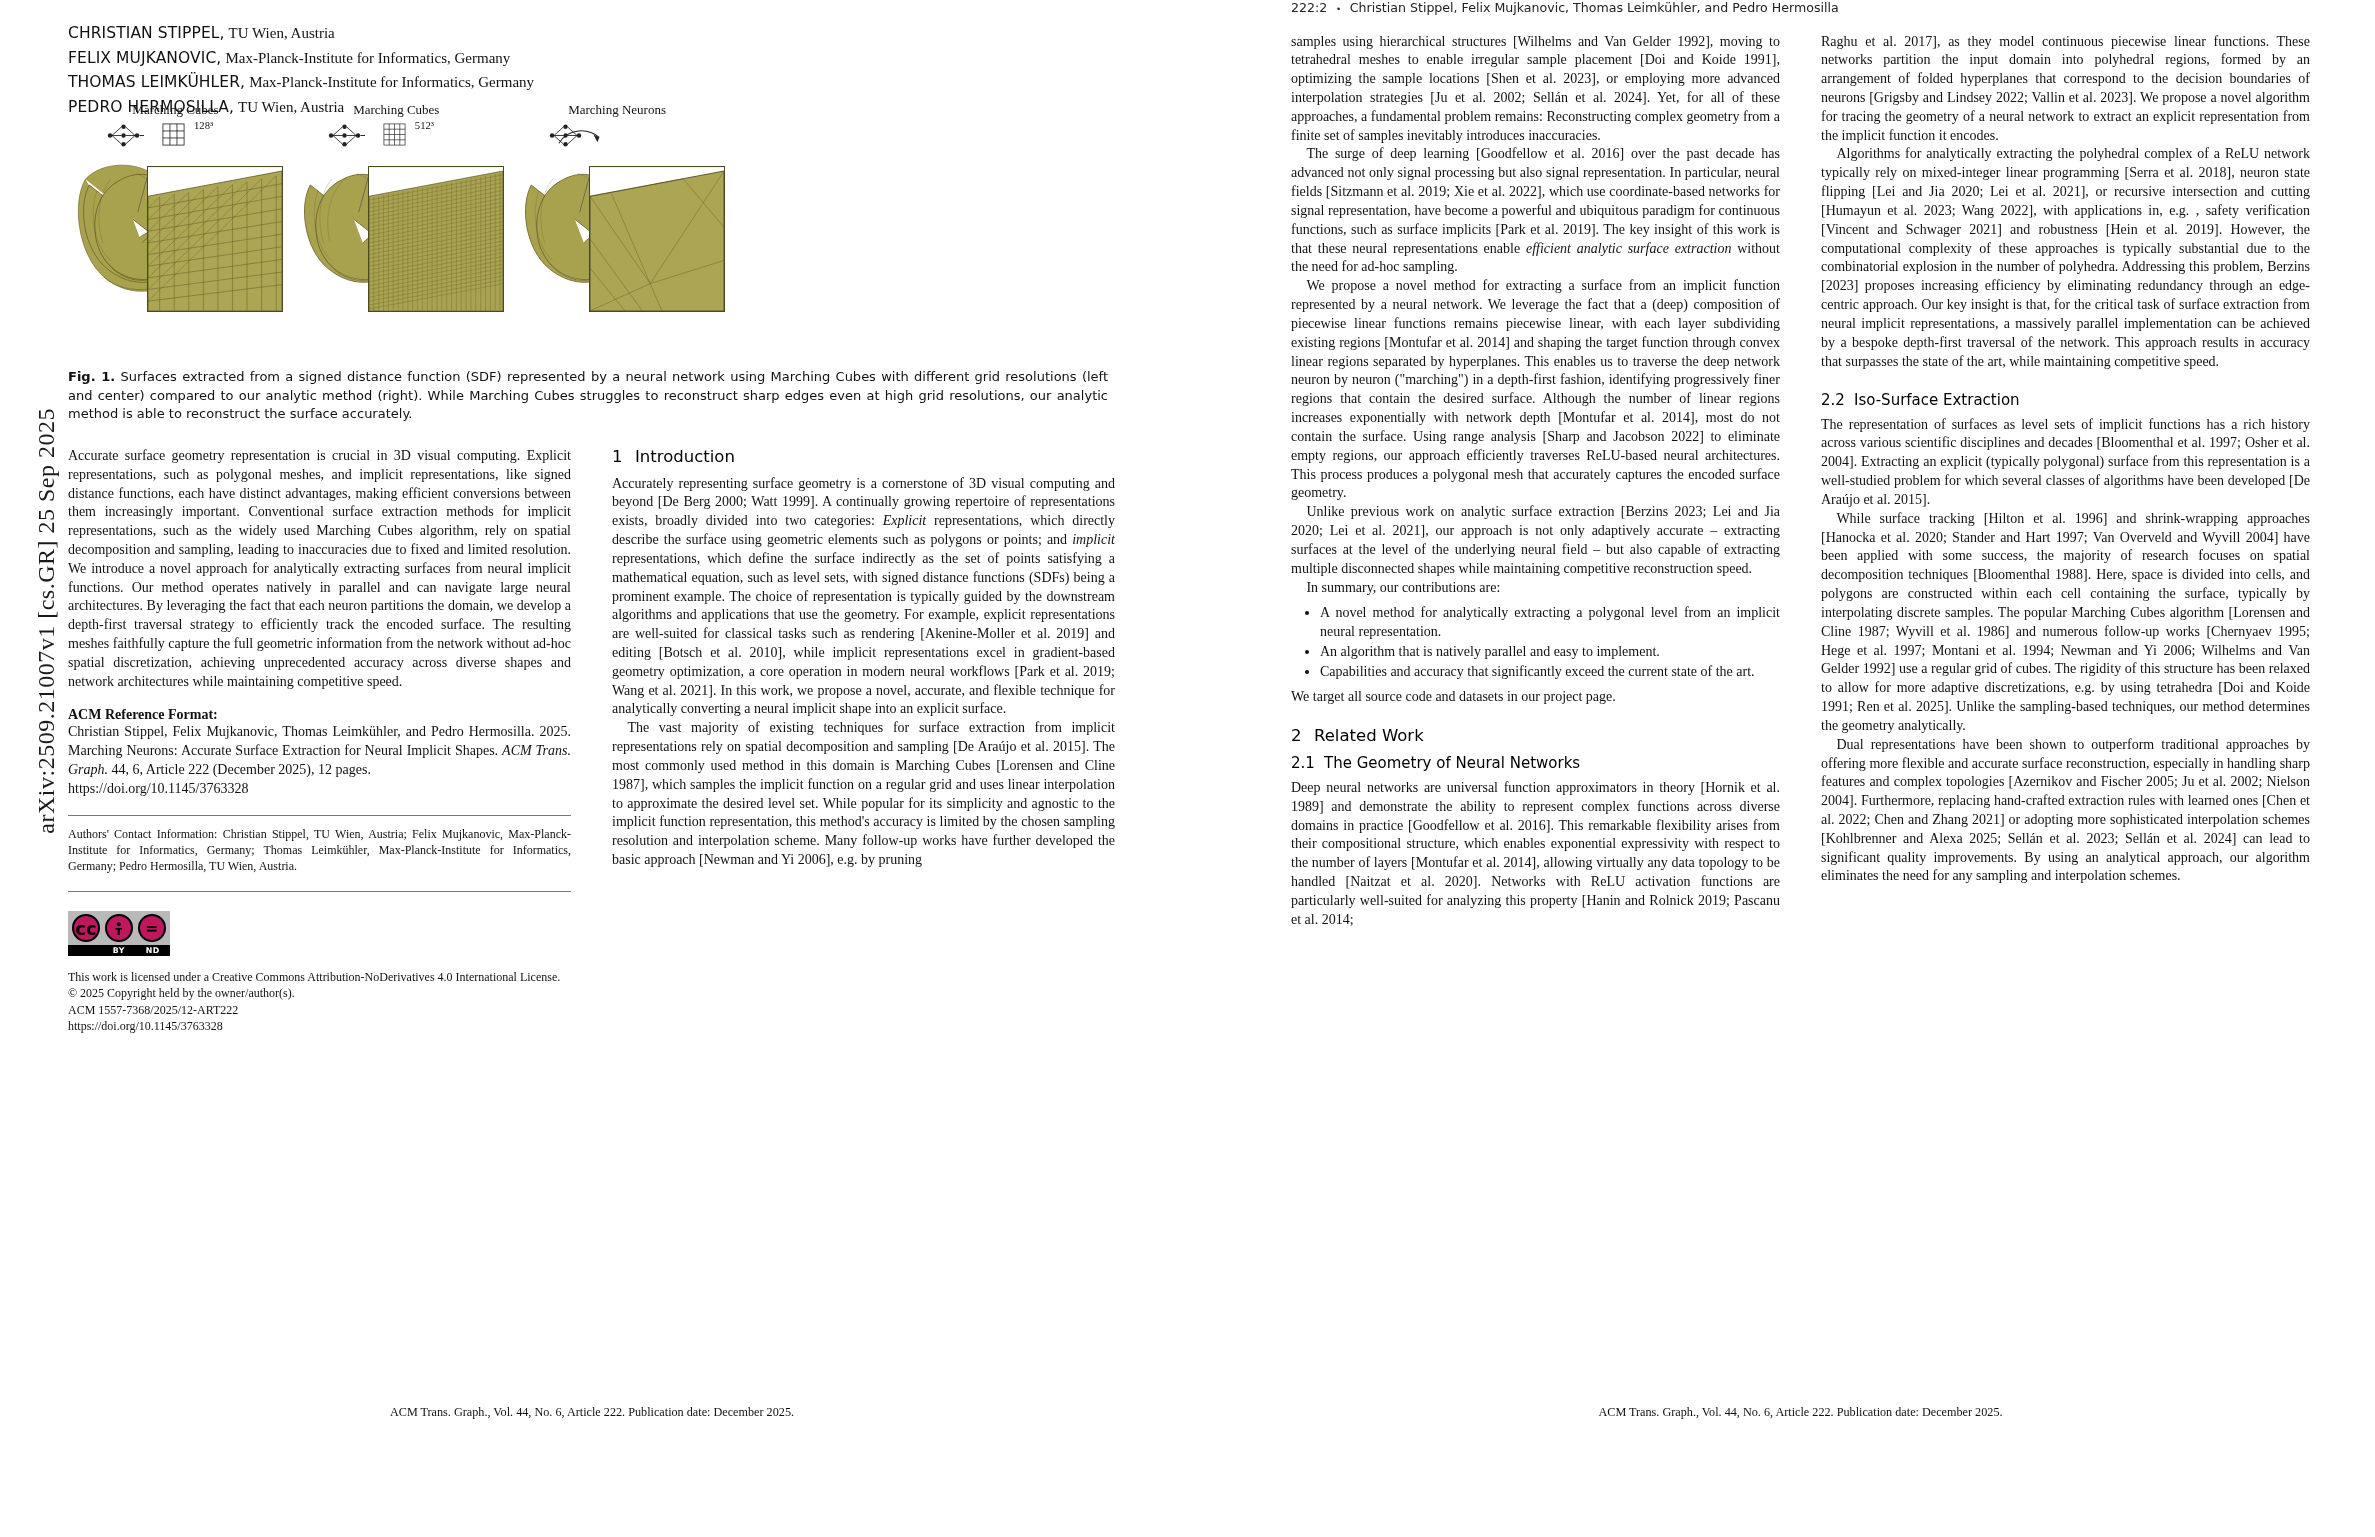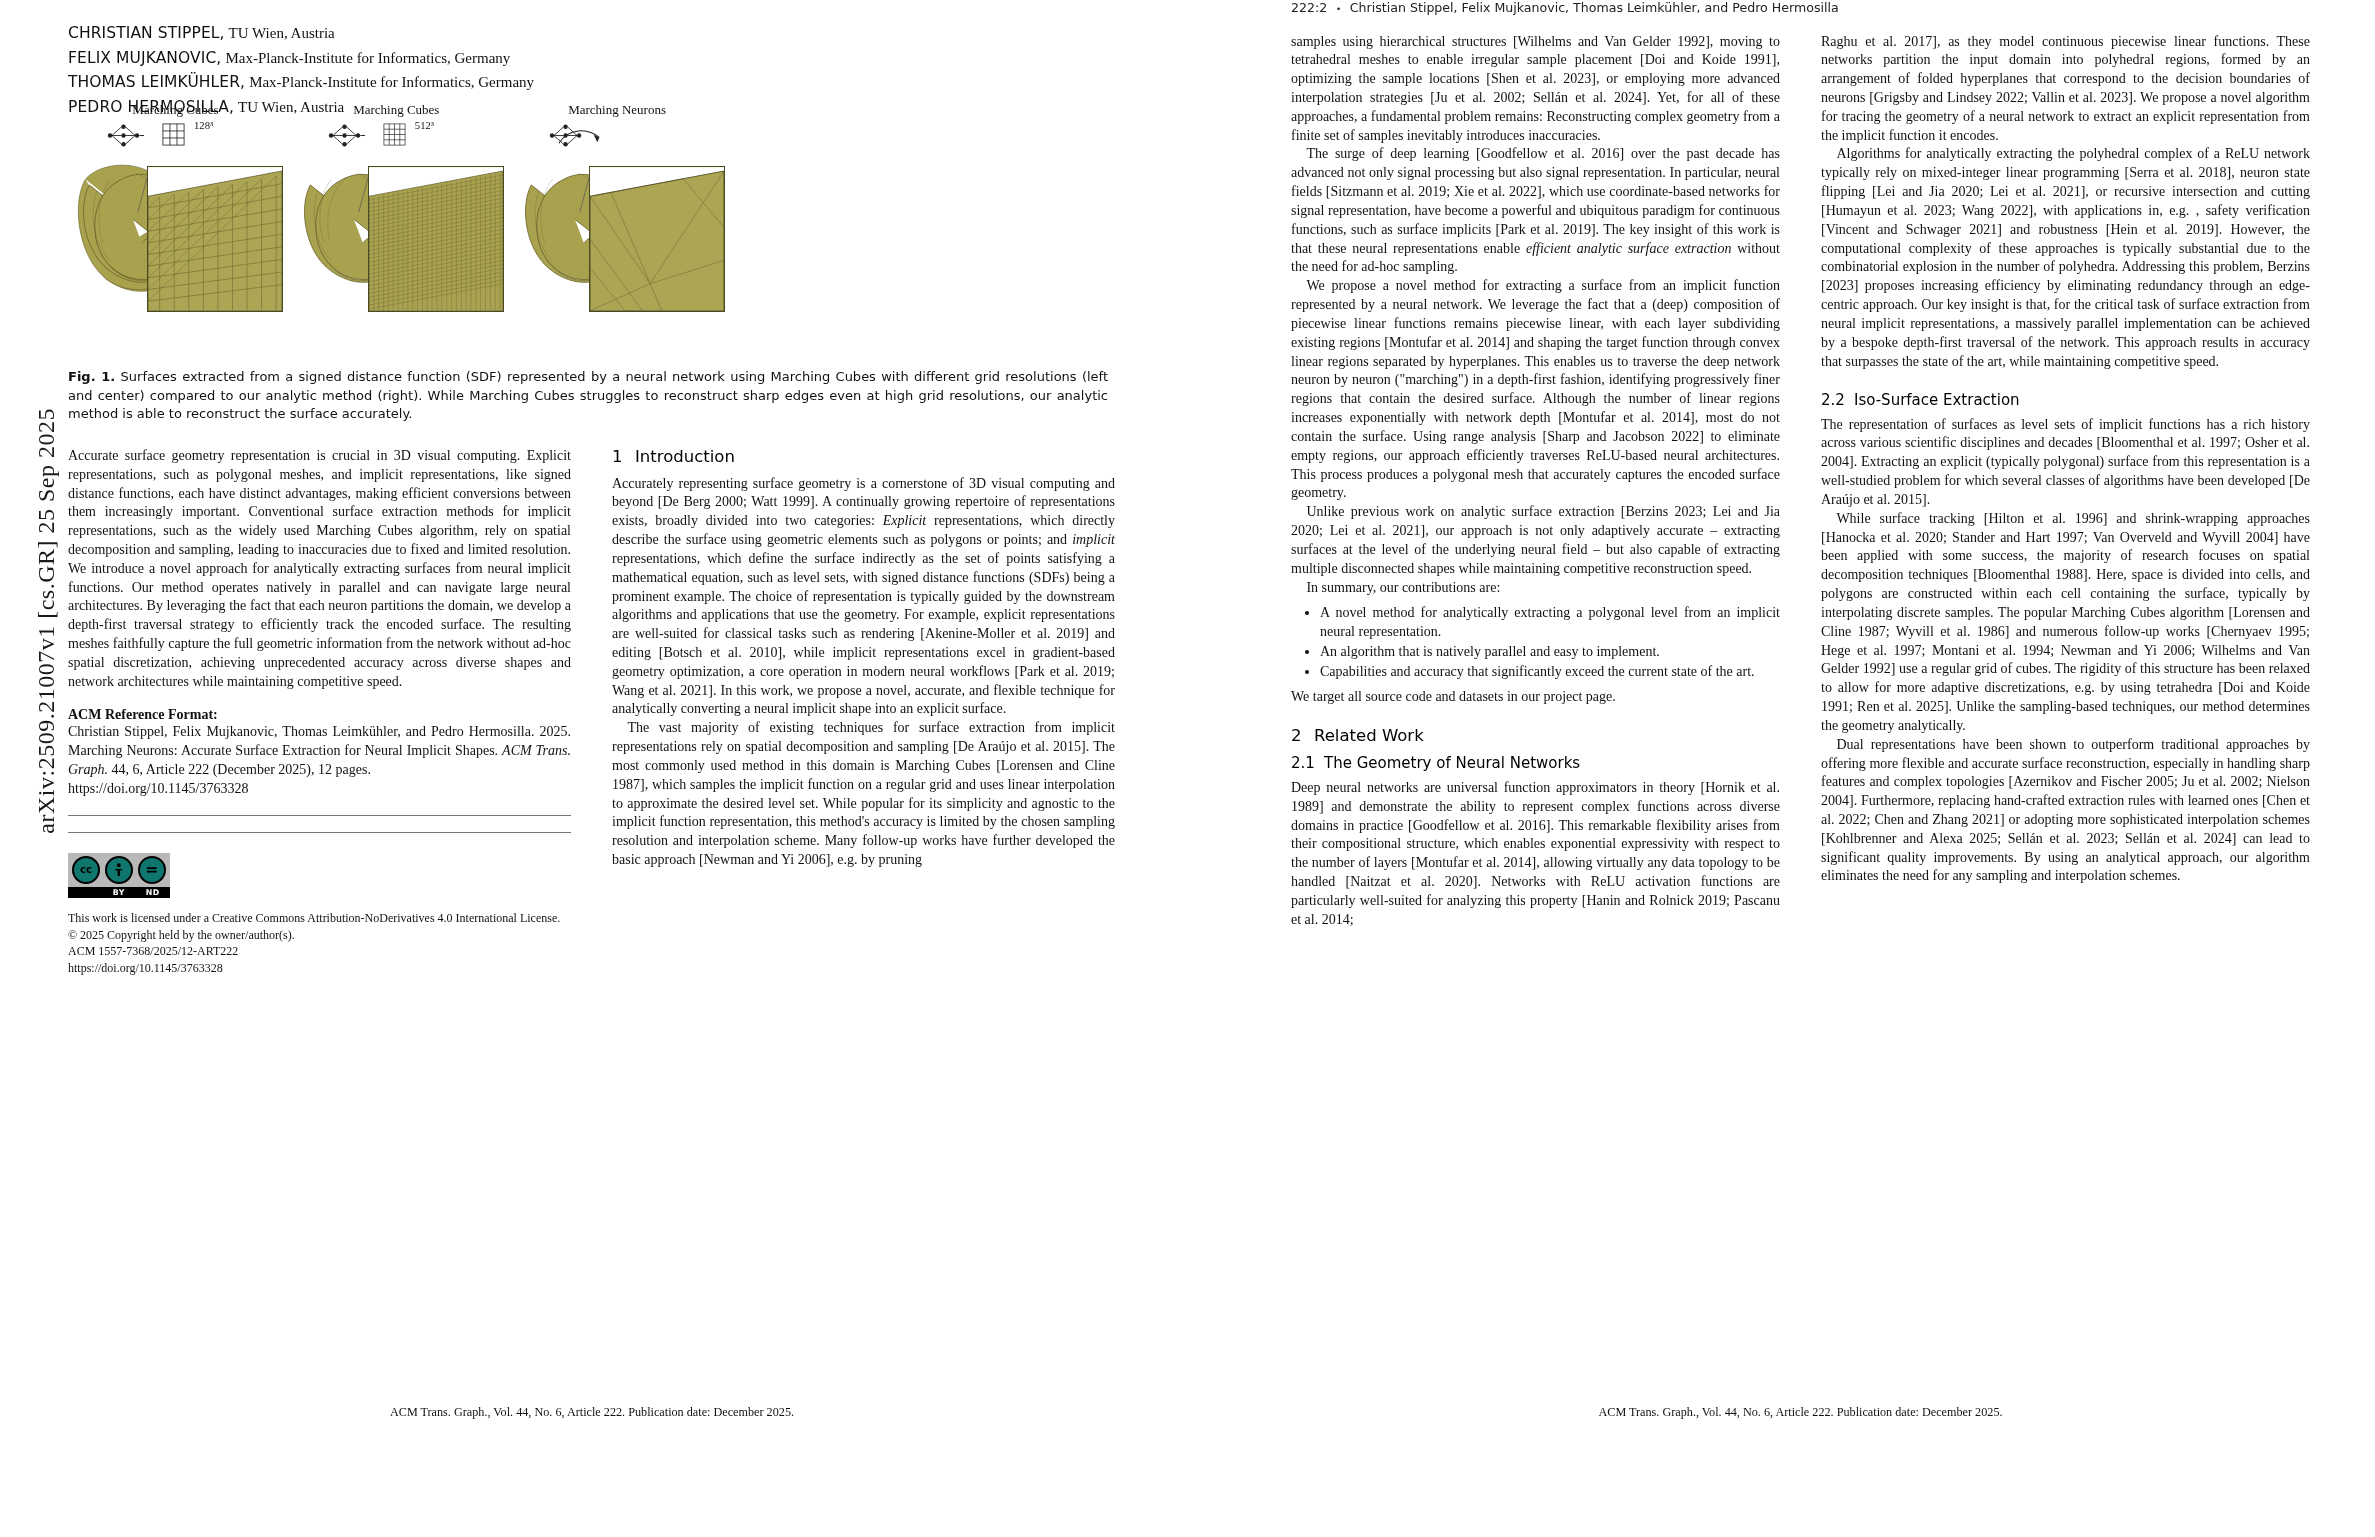--- a/index.html
+++ b/index.html
@@ -86,21 +86,21 @@
   hr.rule{border:0;border-top:1px solid #777;margin:16.5px 0 9.7px 0;width:100%;}
   .contact{font-size:12px;line-height:1.36;text-align:justify;color:#111;}
   .license{font-size:12px;line-height:1.38;color:#111;margin-top:6.8px;}
   .license p{margin:0;}
 
   
   .cc-badge{display:inline-block;background:#000;padding:0;margin:9.7px 0 5.8px 0;}
   .cc-row{display:flex;align-items:center;background:#b9b9b9;padding:2.9px 3.9px;gap:4.9px;}
   .cc-circ{width:24px;height:24px;border-radius:50%;border:2.1px solid #000;
            display:flex;align-items:center;justify-content:center;
-           font-family:"DejaVu Sans",sans-serif;font-size:10px;font-weight:700;color:#000;background:#0f766e;}
+           font-family:"DejaVu Sans",sans-serif;font-size:18px;font-weight:700;color:#000;background:#be185d;}
   .cc-sub{display:flex;background:#000;color:#fff;font-family:"DejaVu Sans",sans-serif;
           font-size:7.8px;font-weight:700;letter-spacing:0.5px;}
   .cc-sub span{flex:1;text-align:center;padding:1px 0;}
 
   
   .runhead{
     font-family:"DejaVu Sans", sans-serif;font-size:12.6px;color:#222;
     margin-bottom:17.5px;
   }
   .runhead .sep{padding:0 8.7px;font-size:8.7px;vertical-align:middle;}
@@ -418,20 +418,21 @@
     <div class="col">
       <p class="body">Accurate surface geometry representation is crucial in 3D visual computing. Explicit representations, such as polygonal meshes, and implicit representations, like signed distance functions, each have distinct advantages, making efficient conversions between them increasingly important. Conventional surface extraction methods for implicit representations, such as the widely used Marching Cubes algorithm, rely on spatial decomposition and sampling, leading to inaccuracies due to fixed and limited resolution. We introduce a novel approach for analytically extracting surfaces from neural implicit functions. Our method operates natively in parallel and can navigate large neural architectures. By leveraging the fact that each neuron partitions the domain, we develop a depth-first traversal strategy to efficiently track the encoded surface. The resulting meshes faithfully capture the full geometric information from the network without ad-hoc spatial discretization, achieving unprecedented accuracy across diverse shapes and network architectures while maintaining competitive speed.</p>
 
       <div class="ref-head">ACM Reference Format:</div>
       <div class="refblock">
         <span>Christian Stippel, Felix Mujkanovic, Thomas Leimkühler, and Pedro Hermosilla. 2025. Marching Neurons: Accurate Surface Extraction for Neural Implicit Shapes. </span><i>ACM Trans. Graph.</i><span> 44, 6, Article 222 (December 2025), 12 pages.</span><br>
         <span>https://doi.org/10.1145/3763328</span>
       </div>
 
       <hr class="rule">
+      <div class="contact">Authors' Contact Information: Christian Stippel, TU Wien, Austria; Felix Mujkanovic, Max-Planck-Institute for Informatics, Germany; Thomas Leimkühler, Max-Planck-Institute for Informatics, Germany; Pedro Hermosilla, TU Wien, Austria.</div>
 
       <hr class="rule">
 
       <div class="cc-badge">
         <div class="cc-row">
           <span class="cc-circ">cc</span>
           <span class="cc-circ">
             <svg width="15.5" height="15.5" viewBox="0 0 16 16">
               <circle cx="8" cy="3.4" r="2" fill="#000"></circle>
               <path d="M4.6 7.2 h6.8 v1.6 h-2.2 v5.6 h-2.4 v-5.6 h-2.2 z" fill="#000"></path>

